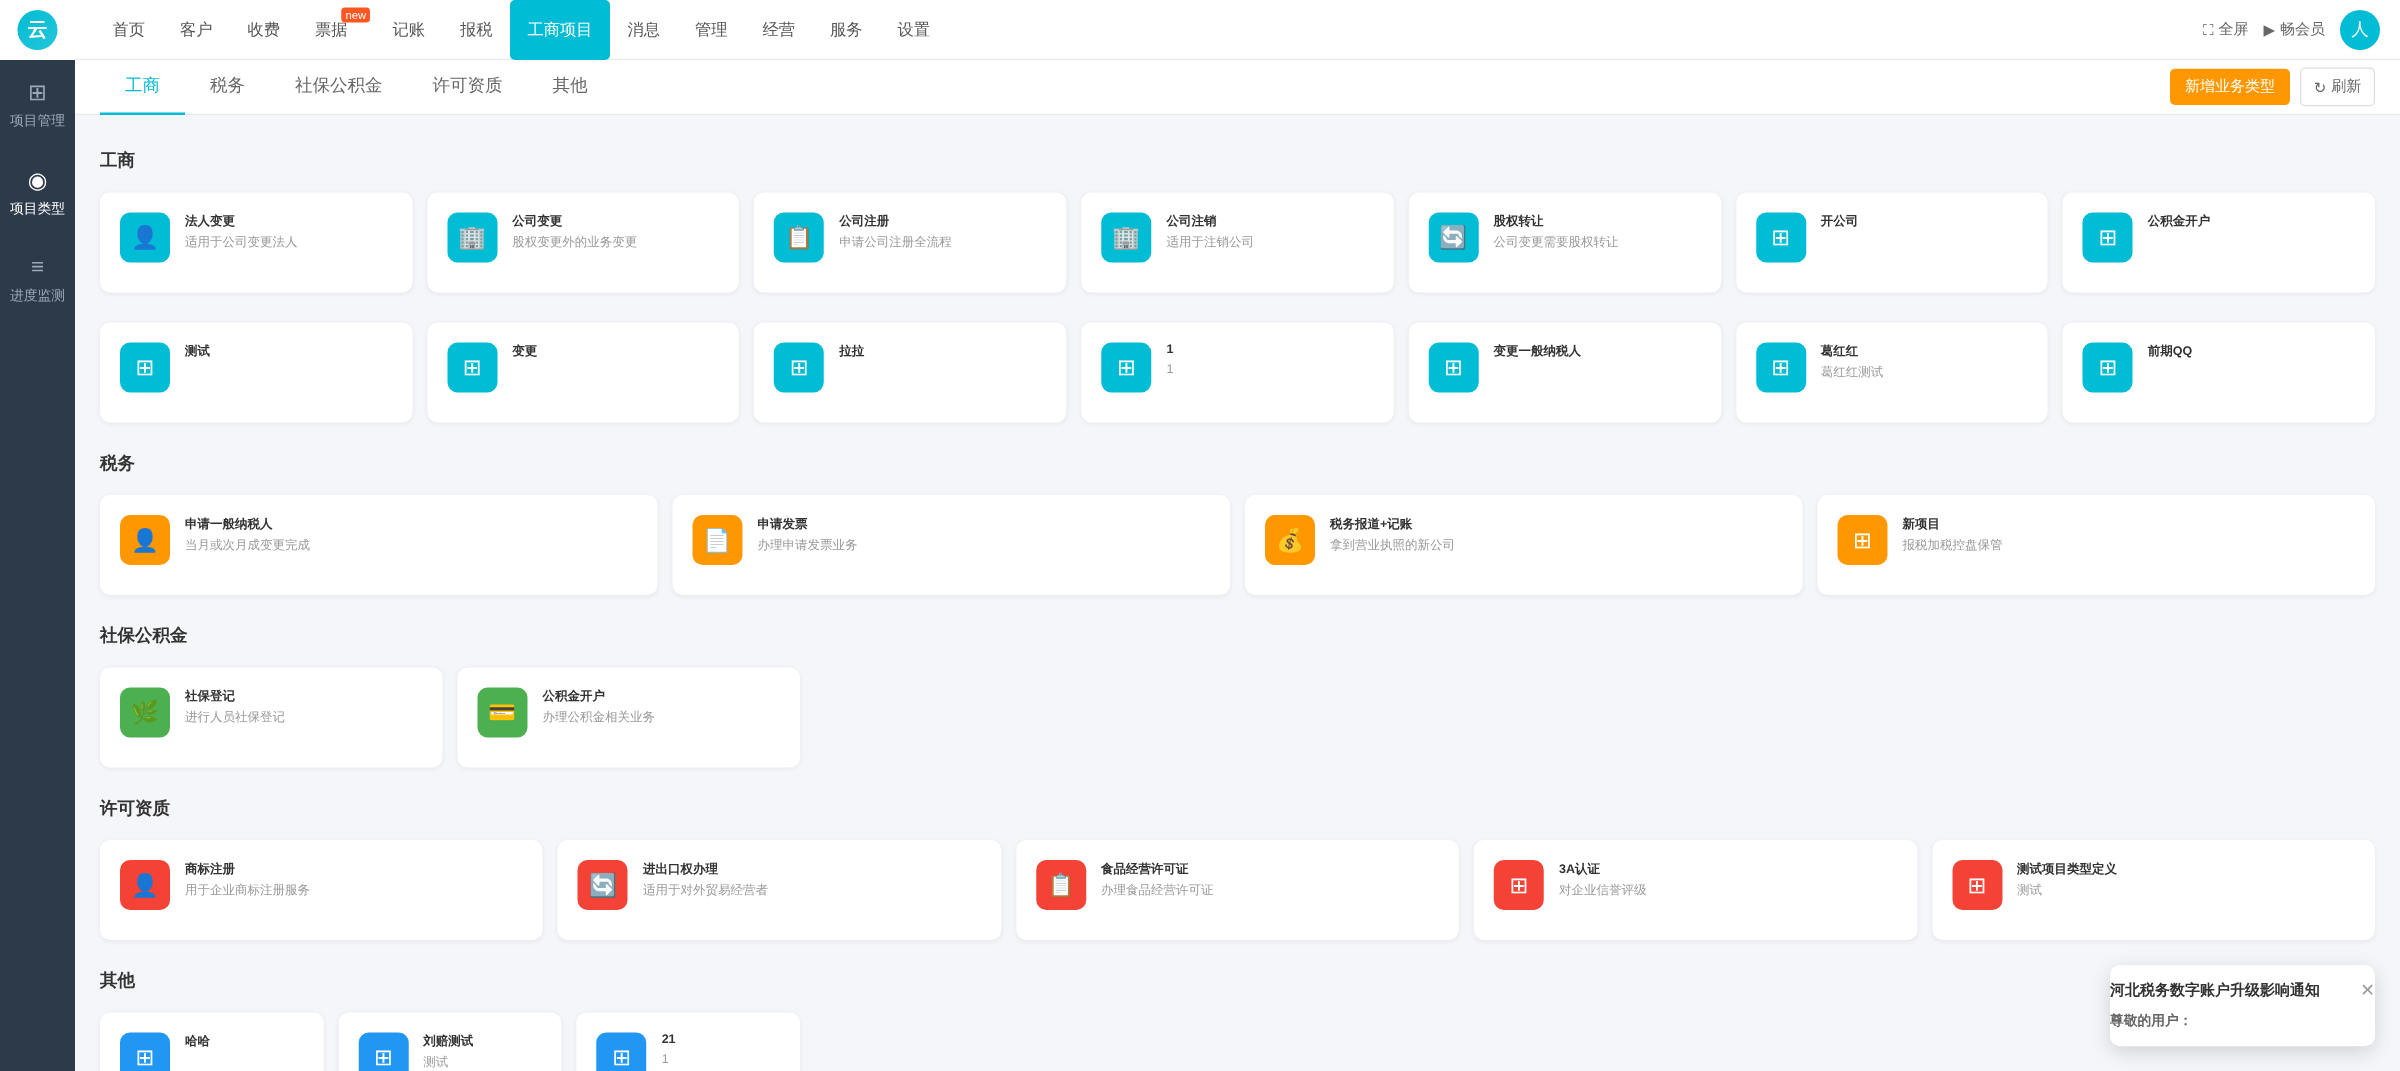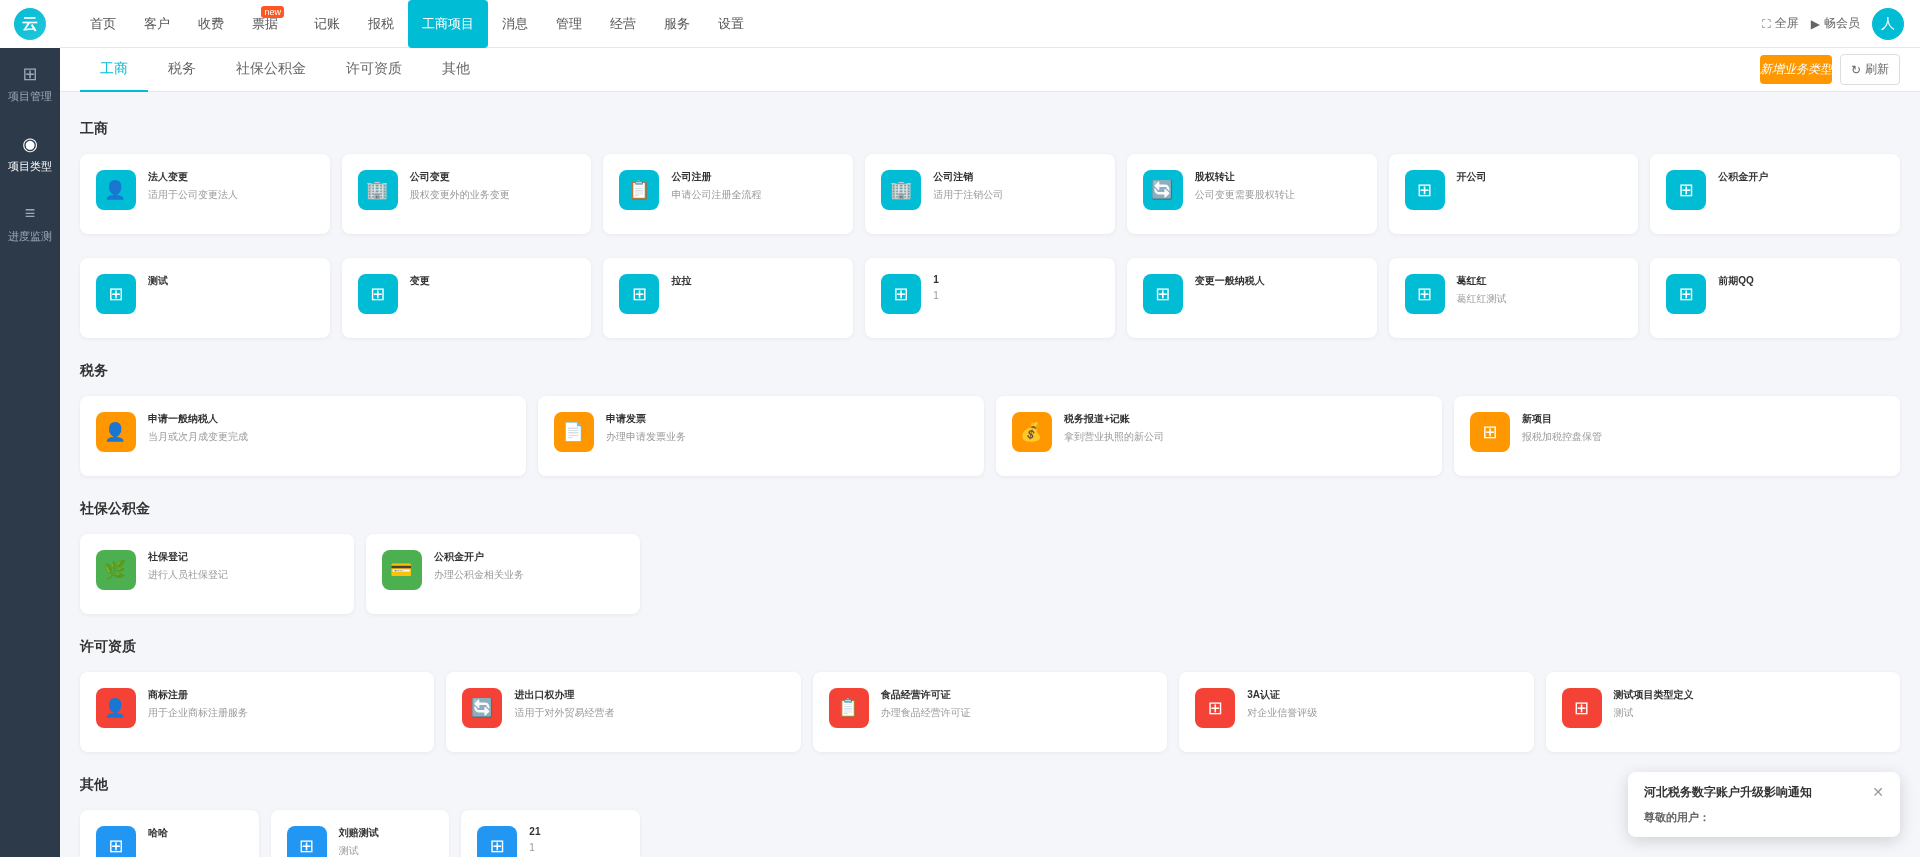--- a/index.html
+++ b/index.html
@@ -29,21 +29,21 @@
     }
     .nav-item.active {
       background: #00bcd4;
       color: #fff;
       border-radius: 4px;
       justify-content: flex-end;
     }
     .nav-item .badge-new {
       position: absolute;
       top: 6px;
-      right: 16px;
+      right: 4px;
       background: #ff5722;
       color: #fff;
       font-size: 9px;
       padding: 1px 3px;
       border-radius: 3px;
     }
     .nav-right {
       margin-left: auto;
       display: flex;
       align-items: center;
@@ -157,25 +157,24 @@
     .sub-tab-actions {
       margin-left: auto;
       display: flex;
       align-items: center;
       gap: 8px;
     }
     .btn-add-type {
       background: #ff9800;
       color: #fff;
       border: none;
-      padding: 6px 0;
+      padding: 6px 12px;
       border-radius: 4px;
       cursor: pointer;
       font-size: 12px;
-      font-style: italic;
     }
     .btn-refresh {
       background: #fff;
       color: #666;
       border: 1px solid #ddd;
       padding: 6px 10px;
       border-radius: 4px;
       cursor: pointer;
       font-size: 12px;
       display: flex;
@@ -264,23 +263,23 @@
       line-height: 1.4;
     }
 
     
     .notification-popup {
       position: fixed;
       bottom: 20px;
       right: 20px;
       background: #fff;
       border-radius: 8px;
-      padding: 12px 16px;
+      padding: 12px 0;
       box-shadow: 0 4px 16px rgba(0,0,0,0.15);
-      width: 272px;
+      width: 212px;
       z-index: 999;
     }
     .notif-header {
       display: flex;
       align-items: center;
       justify-content: space-between;
       margin-bottom: 8px;
     }
     .notif-title {
       font-size: 12px;

